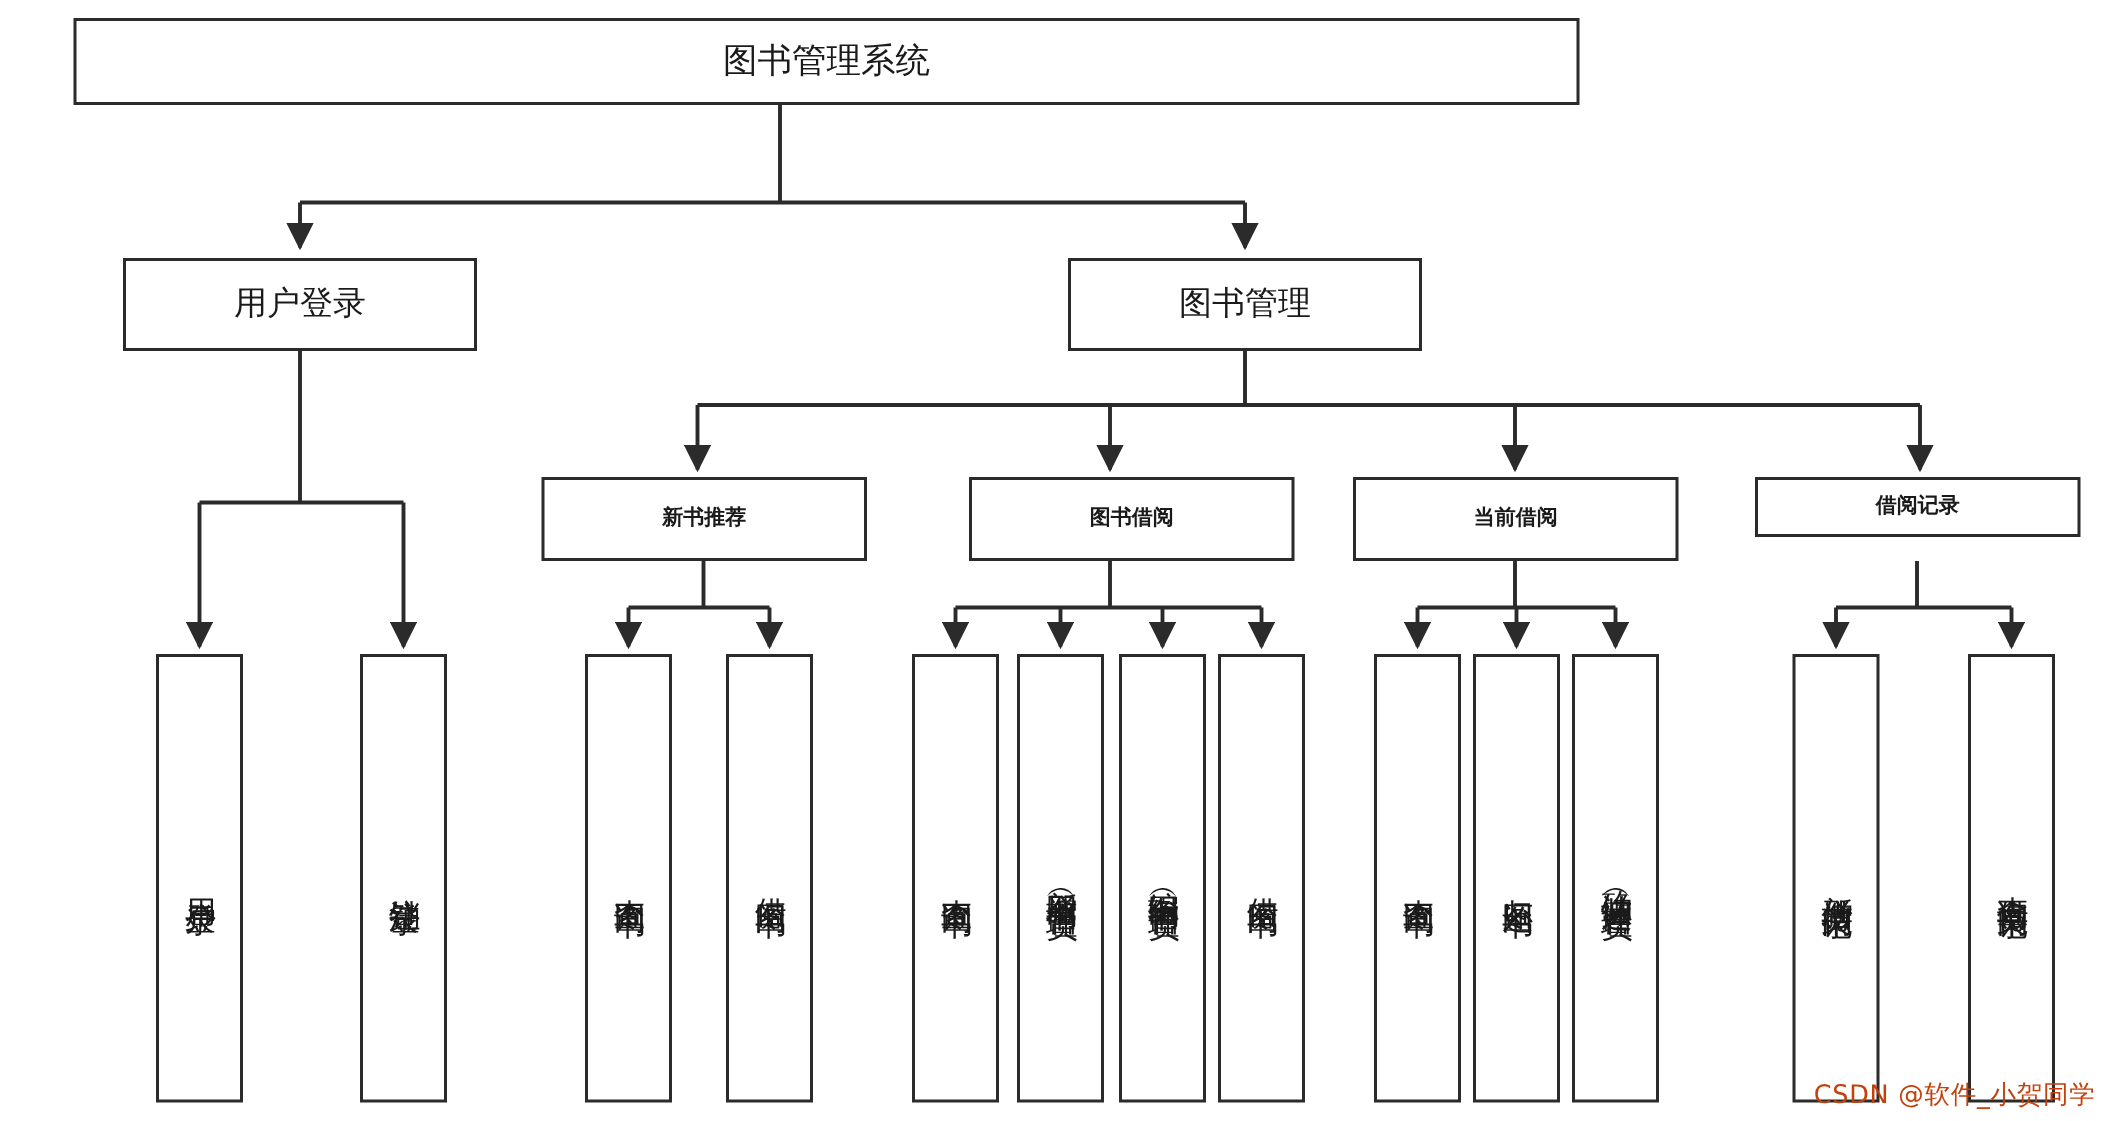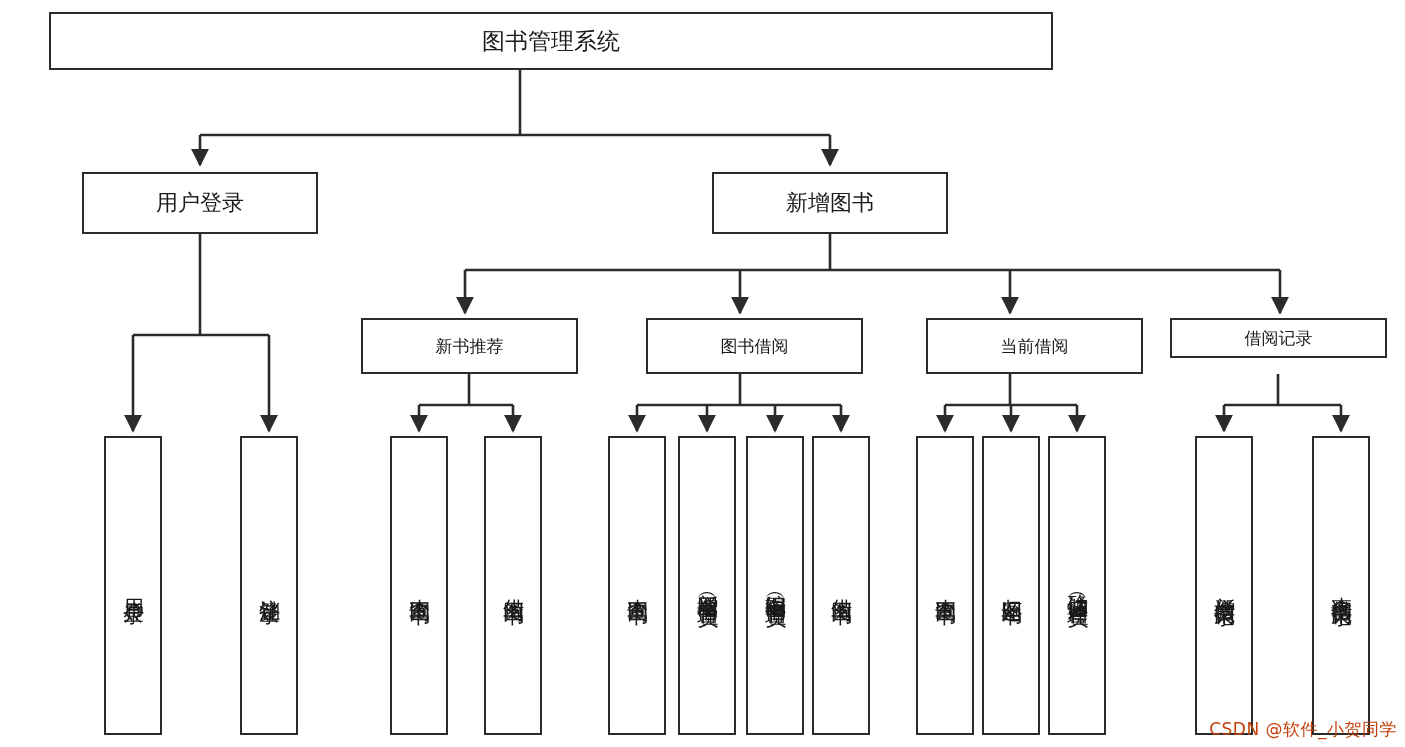--- a/index.html
+++ b/index.html
@@ -38,21 +38,22 @@
     line-height: 1.22;
     text-align: center;
   }
   .node.root {
     font-size: 23px;
   }
   .node.level2 {
     font-size: 22px;
   }
   .node.level3 {
-    font-size: 17px;
+    font-size: 14px;
+    font-weight: bold;
   }
   .node.leaf {
     font-size: 21px;
     writing-mode: vertical-rl;
     text-orientation: upright;
     letter-spacing: 2px;
     padding: 4px 0;
     white-space: nowrap;
   }
   .node.leaf .vlabel {
@@ -127,30 +128,30 @@
   </svg>
 
   <div class="node root" style="left:18px; top:12px; width:1004px; height:58px;margin-left:31px;">
     <span>图书管理系统</span>
   </div>
 
   <div class="node level2" style="left:82px; top:172px; width:236px; height:62px;">
     <span>用户登录</span>
   </div>
   <div class="node level2" style="left:712px; top:172px; width:236px; height:62px;">
-    <span>新增图书</span>
+    <span>图书管理</span>
   </div>
 
   <div class="node level3" style="left:361px; top:318px; width:217px; height:56px;">
     <span>新书推荐</span>
   </div>
   <div class="node level3" style="left:646px; top:318px; width:217px; height:56px;">
     <span>图书借阅</span>
   </div>
-  <div class="node level3" style="left:902px; top:318px; width:217px; height:56px;margin-left:24px;">
+  <div class="node level3" style="left:902px; top:318px; width:217px; height:56px;">
     <span>当前借阅</span>
   </div>
   <div class="node level3" style="left:1170px; top:318px; width:217px; height:40px;">
     <span>借阅记录</span>
   </div>
 
   <div class="node leaf" style="left:104px; top:436px; width:58px; height:299px;">
     <span class="vlabel">用户登录</span>
   </div>
   <div class="node leaf" style="left:240px; top:436px; width:58px; height:299px;">

